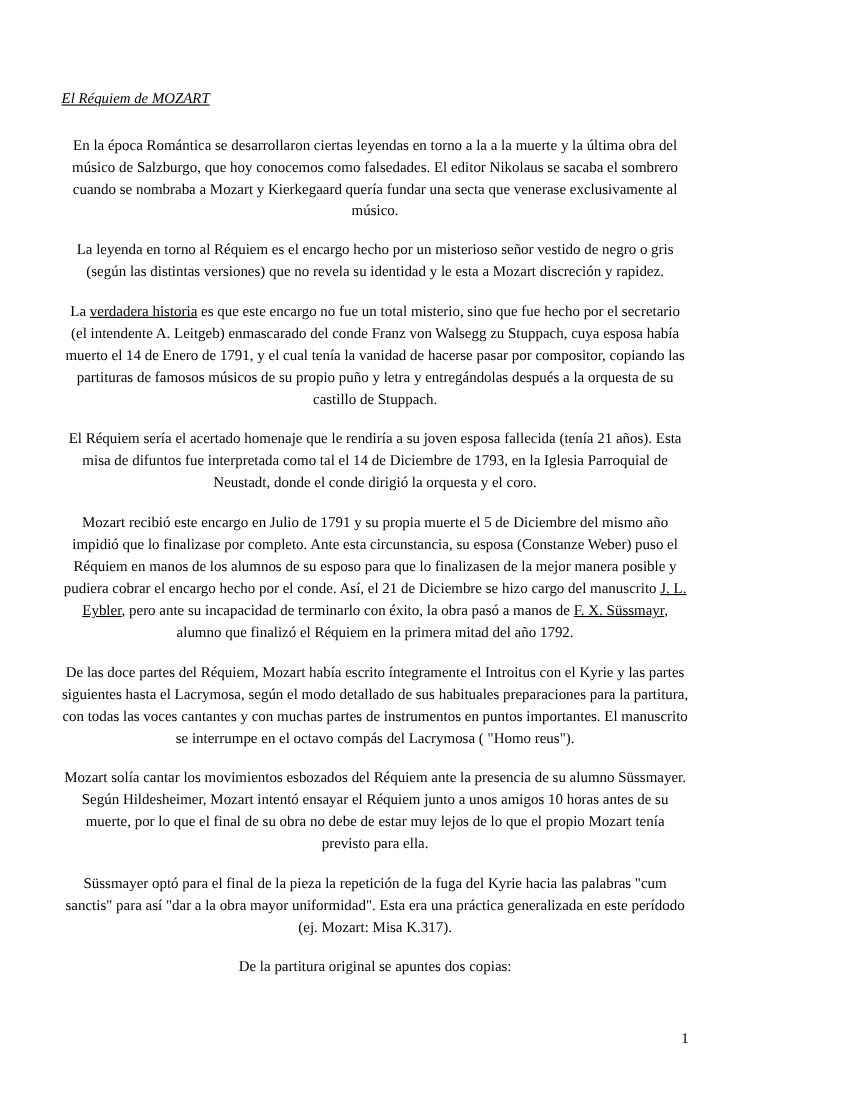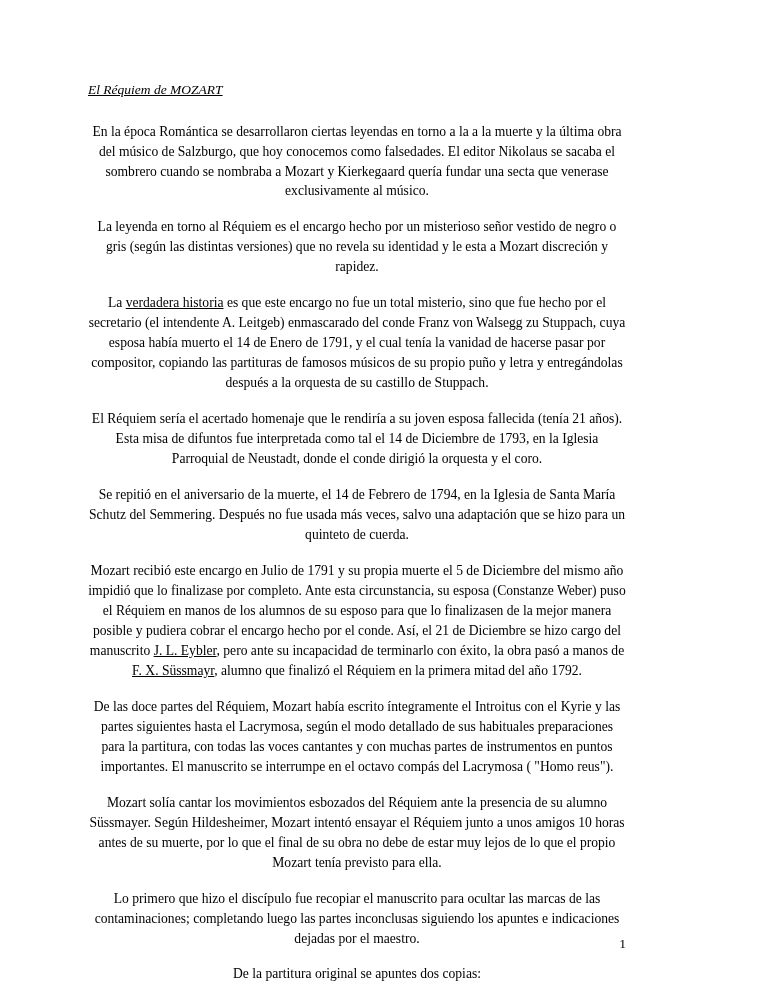--- a/index.html
+++ b/index.html
@@ -11,21 +11,21 @@
     width: 768px;
     height: 994px;
     font-family: "Liberation Serif", "DejaVu Serif", serif;
     color: #000000;
   }
   .page {
     position: relative;
     width: 688px;
     height: 994px;
     box-sizing: border-box;
-    padding: 80px 62px 30px 88px;
+    padding: 80px 62px 30px 56px;
     background: #ffffff;
   }
   .doc-title {
     font-size: 13.5px;
     font-style: italic;
     text-decoration: underline;
     margin: 0 0 22px 0;
     line-height: 1.45;
   }
   .para {
@@ -48,21 +48,20 @@
 </head>
 <body>
 
 <div class="page">
   <div class="doc-title">El Réquiem de MOZART</div>
   <div id="body-text">
       <div class="para"><span>En la época Romántica se desarrollaron ciertas leyendas en torno a la a la muerte y la última obra del músico de Salzburgo, que hoy conocemos como falsedades. El editor Nikolaus se sacaba el sombrero cuando se nombraba a Mozart y Kierkegaard quería fundar una secta que venerase exclusivamente al músico.</span></div>
       <div class="para"><span>La leyenda en torno al Réquiem es el encargo hecho por un misterioso señor vestido de negro o gris (según las distintas versiones) que no revela su identidad y le esta a Mozart discreción y rapidez.</span></div>
       <div class="para"><span>La </span><span class="u">verdadera historia</span><span> es que este encargo no fue un total misterio, sino que fue hecho por el secretario (el intendente A. Leitgeb) enmascarado del conde Franz von Walsegg zu Stuppach, cuya esposa había muerto el 14 de Enero de 1791, y el cual tenía la vanidad de hacerse pasar por compositor, copiando las partituras de famosos músicos de su propio puño y letra y entregándolas después a la orquesta de su castillo de Stuppach.</span></div>
       <div class="para"><span>El Réquiem sería el acertado homenaje que le rendiría a su joven esposa fallecida (tenía 21 años). Esta misa de difuntos fue interpretada como tal el 14 de Diciembre de 1793, en la Iglesia Parroquial de Neustadt, donde el conde dirigió la orquesta y el coro.</span></div>
-      <div class="para"><span>Se repitió en el aniversario de la muerte, el 14 de Febrero de 1794, en la Iglesia de Santa María Schutz del Semmering. Después no fue usada más veces, salvo una adaptación que se hizo para un quinteto de cuerda.</span></div>
       <div class="para"><span>Mozart recibió este encargo en Julio de 1791 y su propia muerte el 5 de Diciembre del mismo año impidió que lo finalizase por completo. Ante esta circunstancia, su esposa (Constanze Weber) puso el Réquiem en manos de los alumnos de su esposo para que lo finalizasen de la mejor manera posible y pudiera cobrar el encargo hecho por el conde. Así, el 21 de Diciembre se hizo cargo del manuscrito </span><span class="u">J. L. Eybler</span><span>, pero ante su incapacidad de terminarlo con éxito, la obra pasó a manos de </span><span class="u">F. X. Süssmayr</span><span>, alumno que finalizó el Réquiem en la primera mitad del año 1792.</span></div>
       <div class="para"><span>De las doce partes del Réquiem, Mozart había escrito íntegramente el Introitus con el Kyrie y las partes siguientes hasta el Lacrymosa, según el modo detallado de sus habituales preparaciones para la partitura, con todas las voces cantantes y con muchas partes de instrumentos en puntos importantes. El manuscrito se interrumpe en el octavo compás del Lacrymosa ( "Homo reus").</span></div>
       <div class="para"><span>Mozart solía cantar los movimientos esbozados del Réquiem ante la presencia de su alumno Süssmayer. Según Hildesheimer, Mozart intentó ensayar el Réquiem junto a unos amigos 10 horas antes de su muerte, por lo que el final de su obra no debe de estar muy lejos de lo que el propio Mozart tenía previsto para ella.</span></div>
-      <div class="para"><span>Lo primero que hizo el discípulo fue recopiar el manuscrito para ocultar las marcas de las contaminaciones; completando luego las partes inconclusas siguiendo los apuntes e indicaciones dejadas por el maestro.</span></div>
+      <div class="para"><span>Süssmayer optó para el final de la pieza la repetición de la fuga del Kyrie hacia las palabras "cum sanctis" para así "dar a la obra mayor uniformidad". Esta era una práctica generalizada en este perídodo (ej. Mozart: Misa K.317).</span></div>
       <div class="para"><span>De la partitura original se apuntes dos copias:</span></div>
     </div>
   <div class="page-number">1</div>
 </div>
 
 </body></html>

